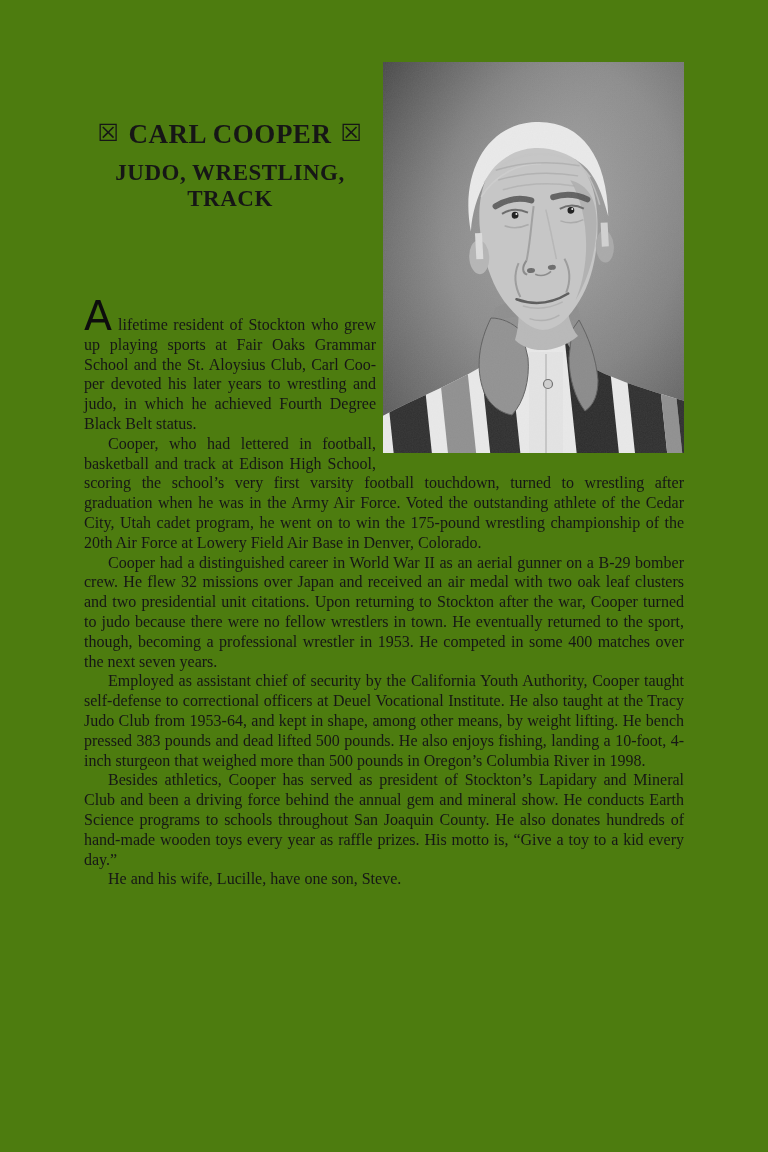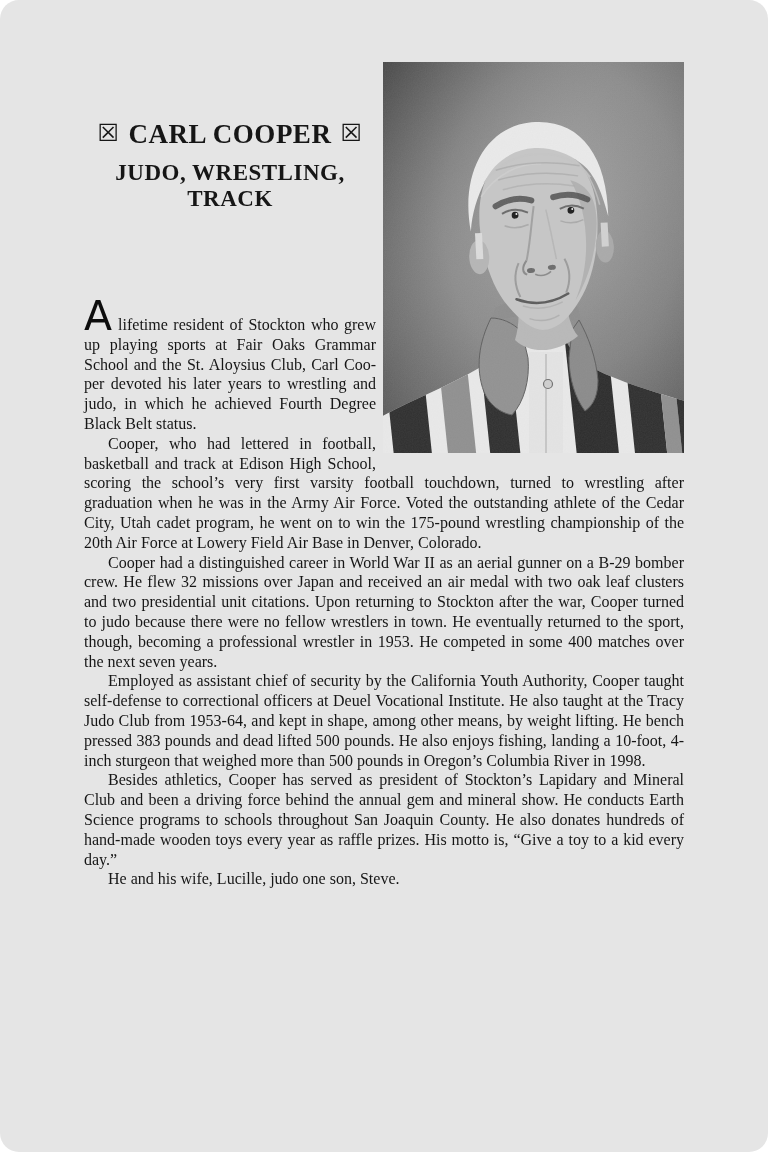--- a/index.html
+++ b/index.html
@@ -3,21 +3,21 @@
 <meta charset="utf-8">
 <style>
   html,body{margin:0;padding:0;}
   body{
     width:768px;height:1152px;
     background:#ffffff;
     font-family:"Liberation Serif", serif;
     color:#161616;
     overflow:hidden;
   }
-  .page{position:relative;width:768px;height:1152px;background:#e5e5e5;border-radius:19px;}
+  .page{position:relative;width:768px;height:1152px;background:#4d7c0f;}
   .content{position:absolute;left:84px;top:62px;width:600px;}
 
   .photo-frame{
     float:right;
     width:301px;height:391px;
     margin:0 0 9px 7px;
   }
   .photo-frame svg{display:block;width:301px;height:391px;}
 
   h1.title{
@@ -175,17 +175,17 @@
       <span>JUDO, WRESTLING,</span>
       <span>TRACK</span>
     </h2>
 
     <div class="body-text">
       <p class="first"><span class="dropcap">A</span><span>lifetime resident of Stockton who grew up playing sports at Fair Oaks Grammar School and the St. Aloysius Club, Carl Coo­per devoted his later years to wrestling and judo, in which he achieved Fourth Degree Black Belt status.</span></p>
       <p class="indent">Cooper, who had lettered in football, basketball and track at Edison High School, scoring the school’s very first varsity football touchdown, turned to wrestling after graduation when he was in the Army Air Force. Voted the outstanding athlete of the Cedar City, Utah cadet program, he went on to win the 175-pound wrestling championship of the 20th Air Force at Lowery Field Air Base in Denver, Colorado.</p>
       <p class="indent">Cooper had a distinguished career in World War II as an aerial gunner on a B-29 bomber crew. He flew 32 missions over Japan and received an air medal with two oak leaf clusters and two presidential unit citations. Upon returning to Stockton after the war, Cooper turned to judo because there were no fellow wrestlers in town. He eventually returned to the sport, though, becoming a professional wrestler in 1953. He competed in some 400 matches over the next seven years.</p>
       <p class="indent">Employed as assistant chief of security by the California Youth Authority, Cooper taught self-defense to correctional officers at Deuel Vocational Institute. He also taught at the Tracy Judo Club from 1953-64, and kept in shape, among other means, by weight lifting. He bench pressed 383 pounds and dead lifted 500 pounds. He also enjoys fishing, landing a 10-foot, 4-inch sturgeon that weighed more than 500 pounds in Oregon’s Columbia River in 1998.</p>
       <p class="indent">Besides athletics, Cooper has served as president of Stockton’s Lapidary and Mineral Club and been a driving force behind the annual gem and mineral show. He conducts Earth Science programs to schools throughout San Joaquin County. He also donates hundreds of hand-made wooden toys every year as raffle prizes. His motto is, “Give a toy to a kid every day.”</p>
-      <p class="indent">He and his wife, Lucille, judo one son, Steve.</p>
+      <p class="indent">He and his wife, Lucille, have one son, Steve.</p>
     </div>
 
   </div>
 </div>
 
 </body></html>

